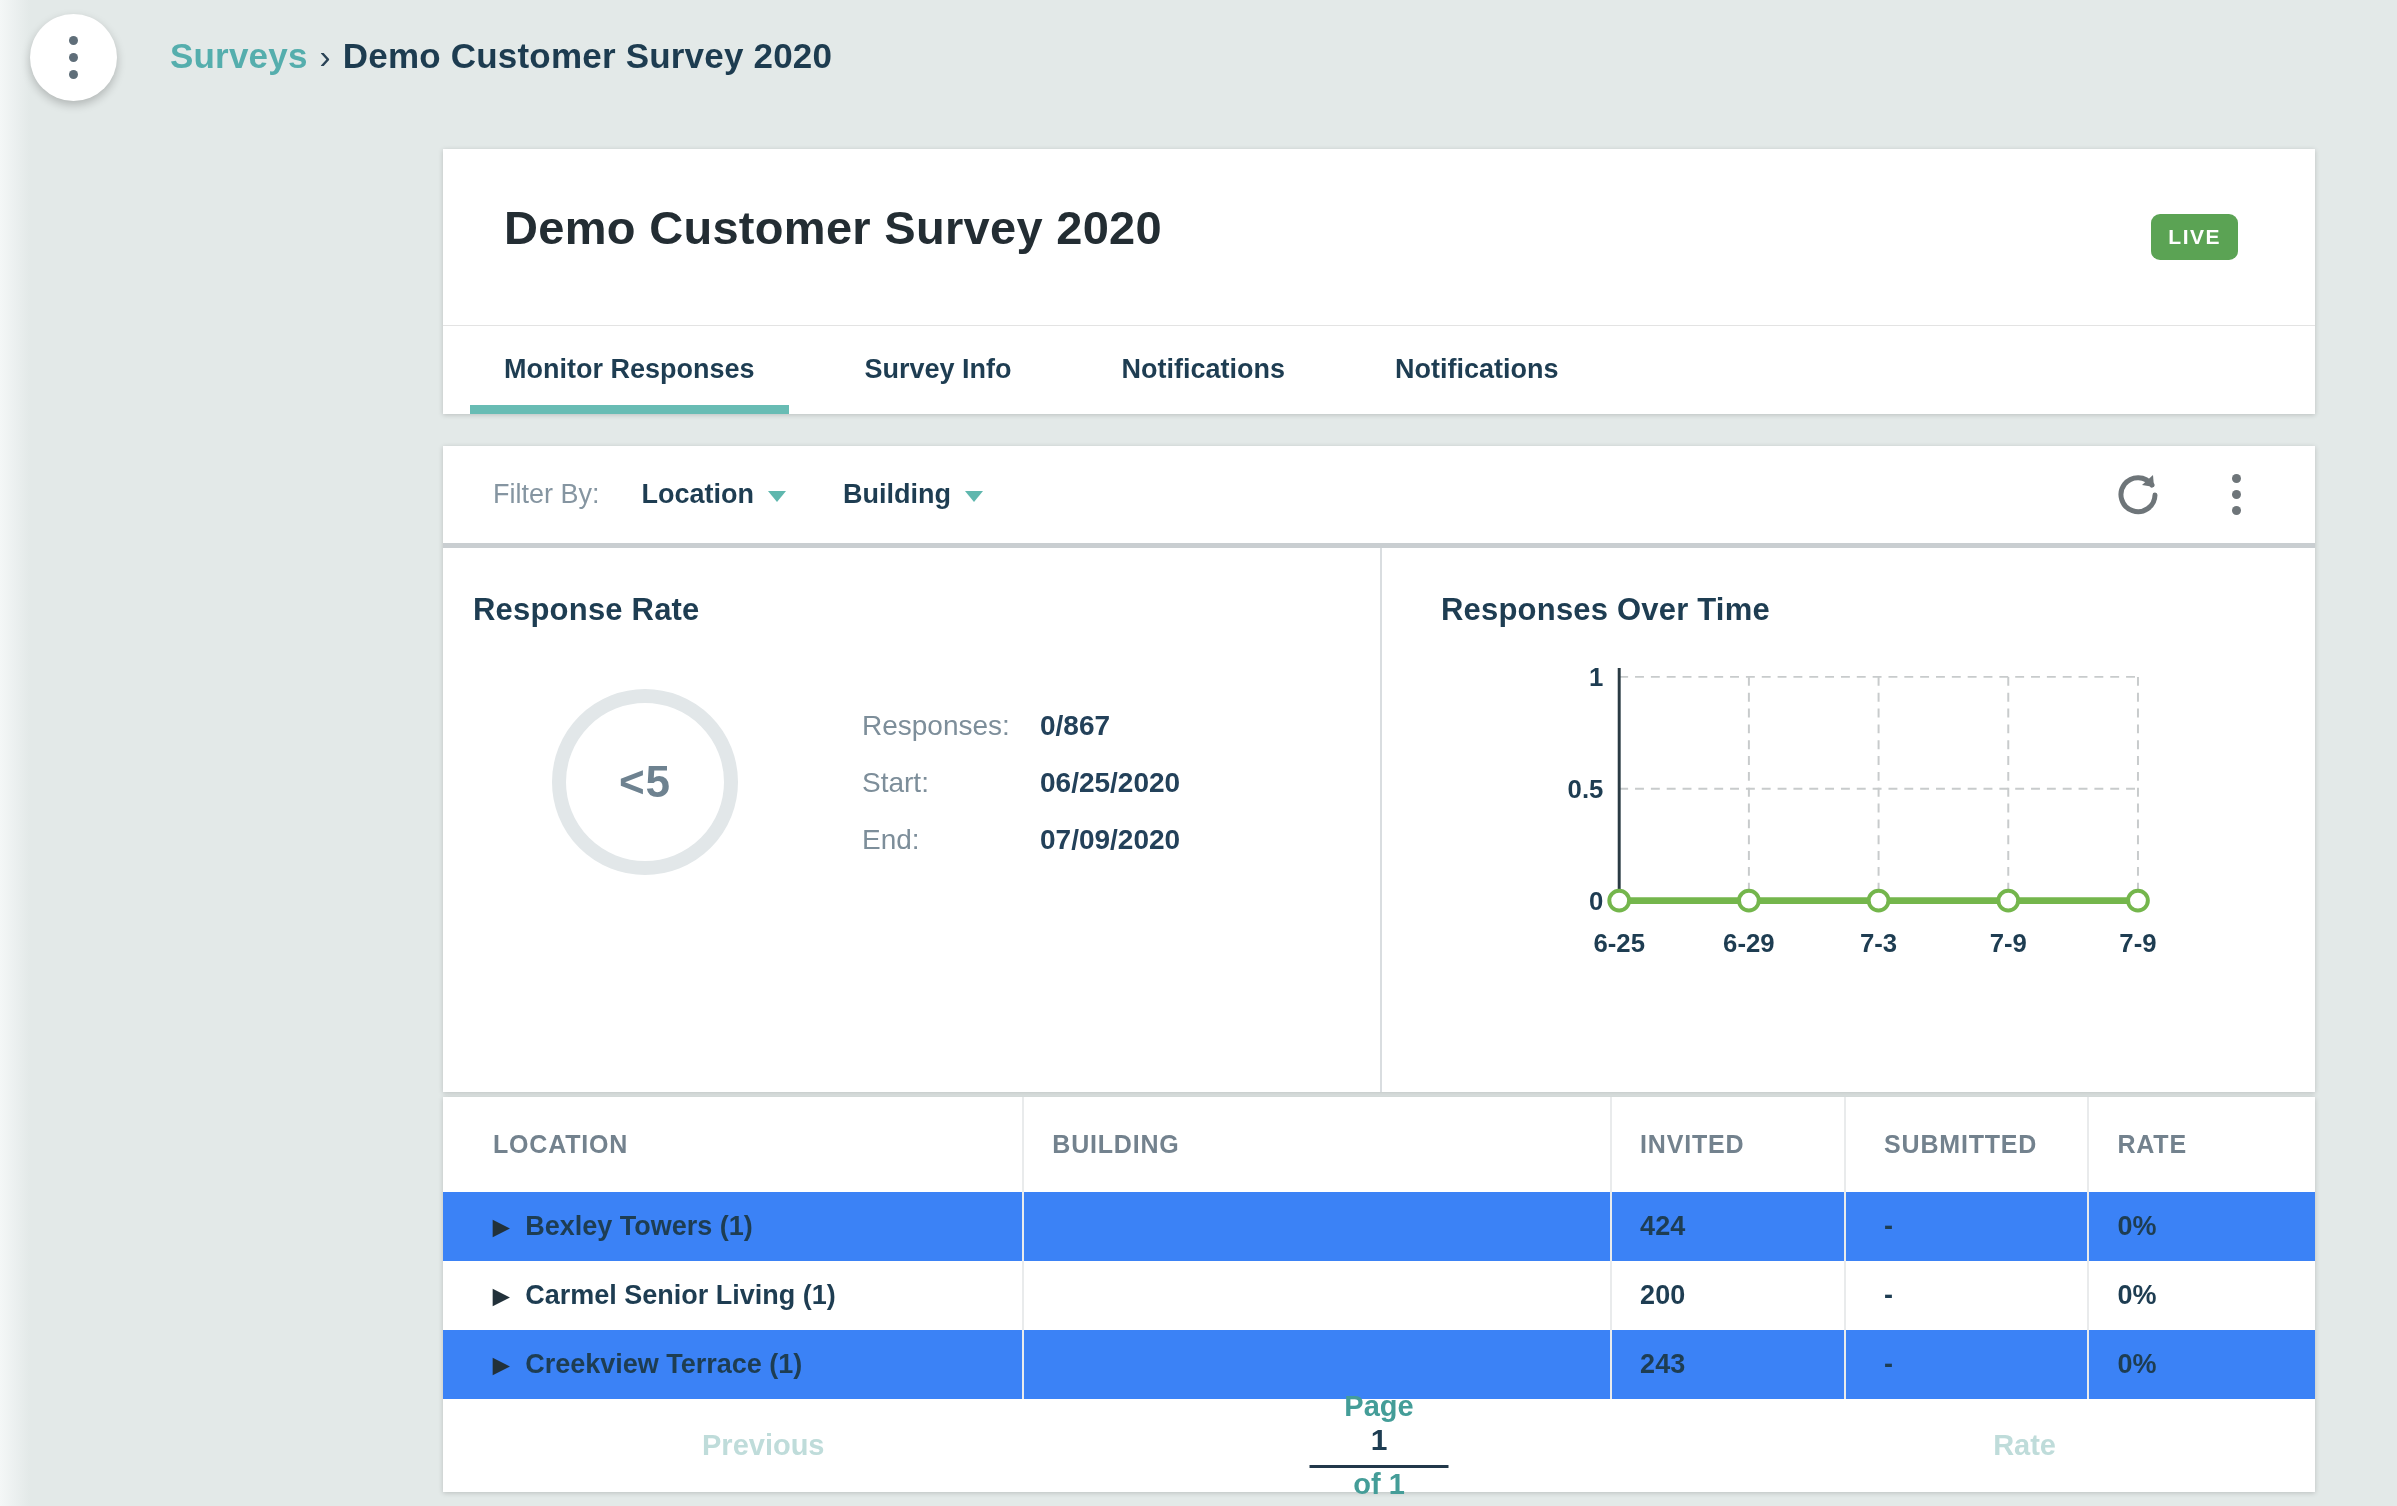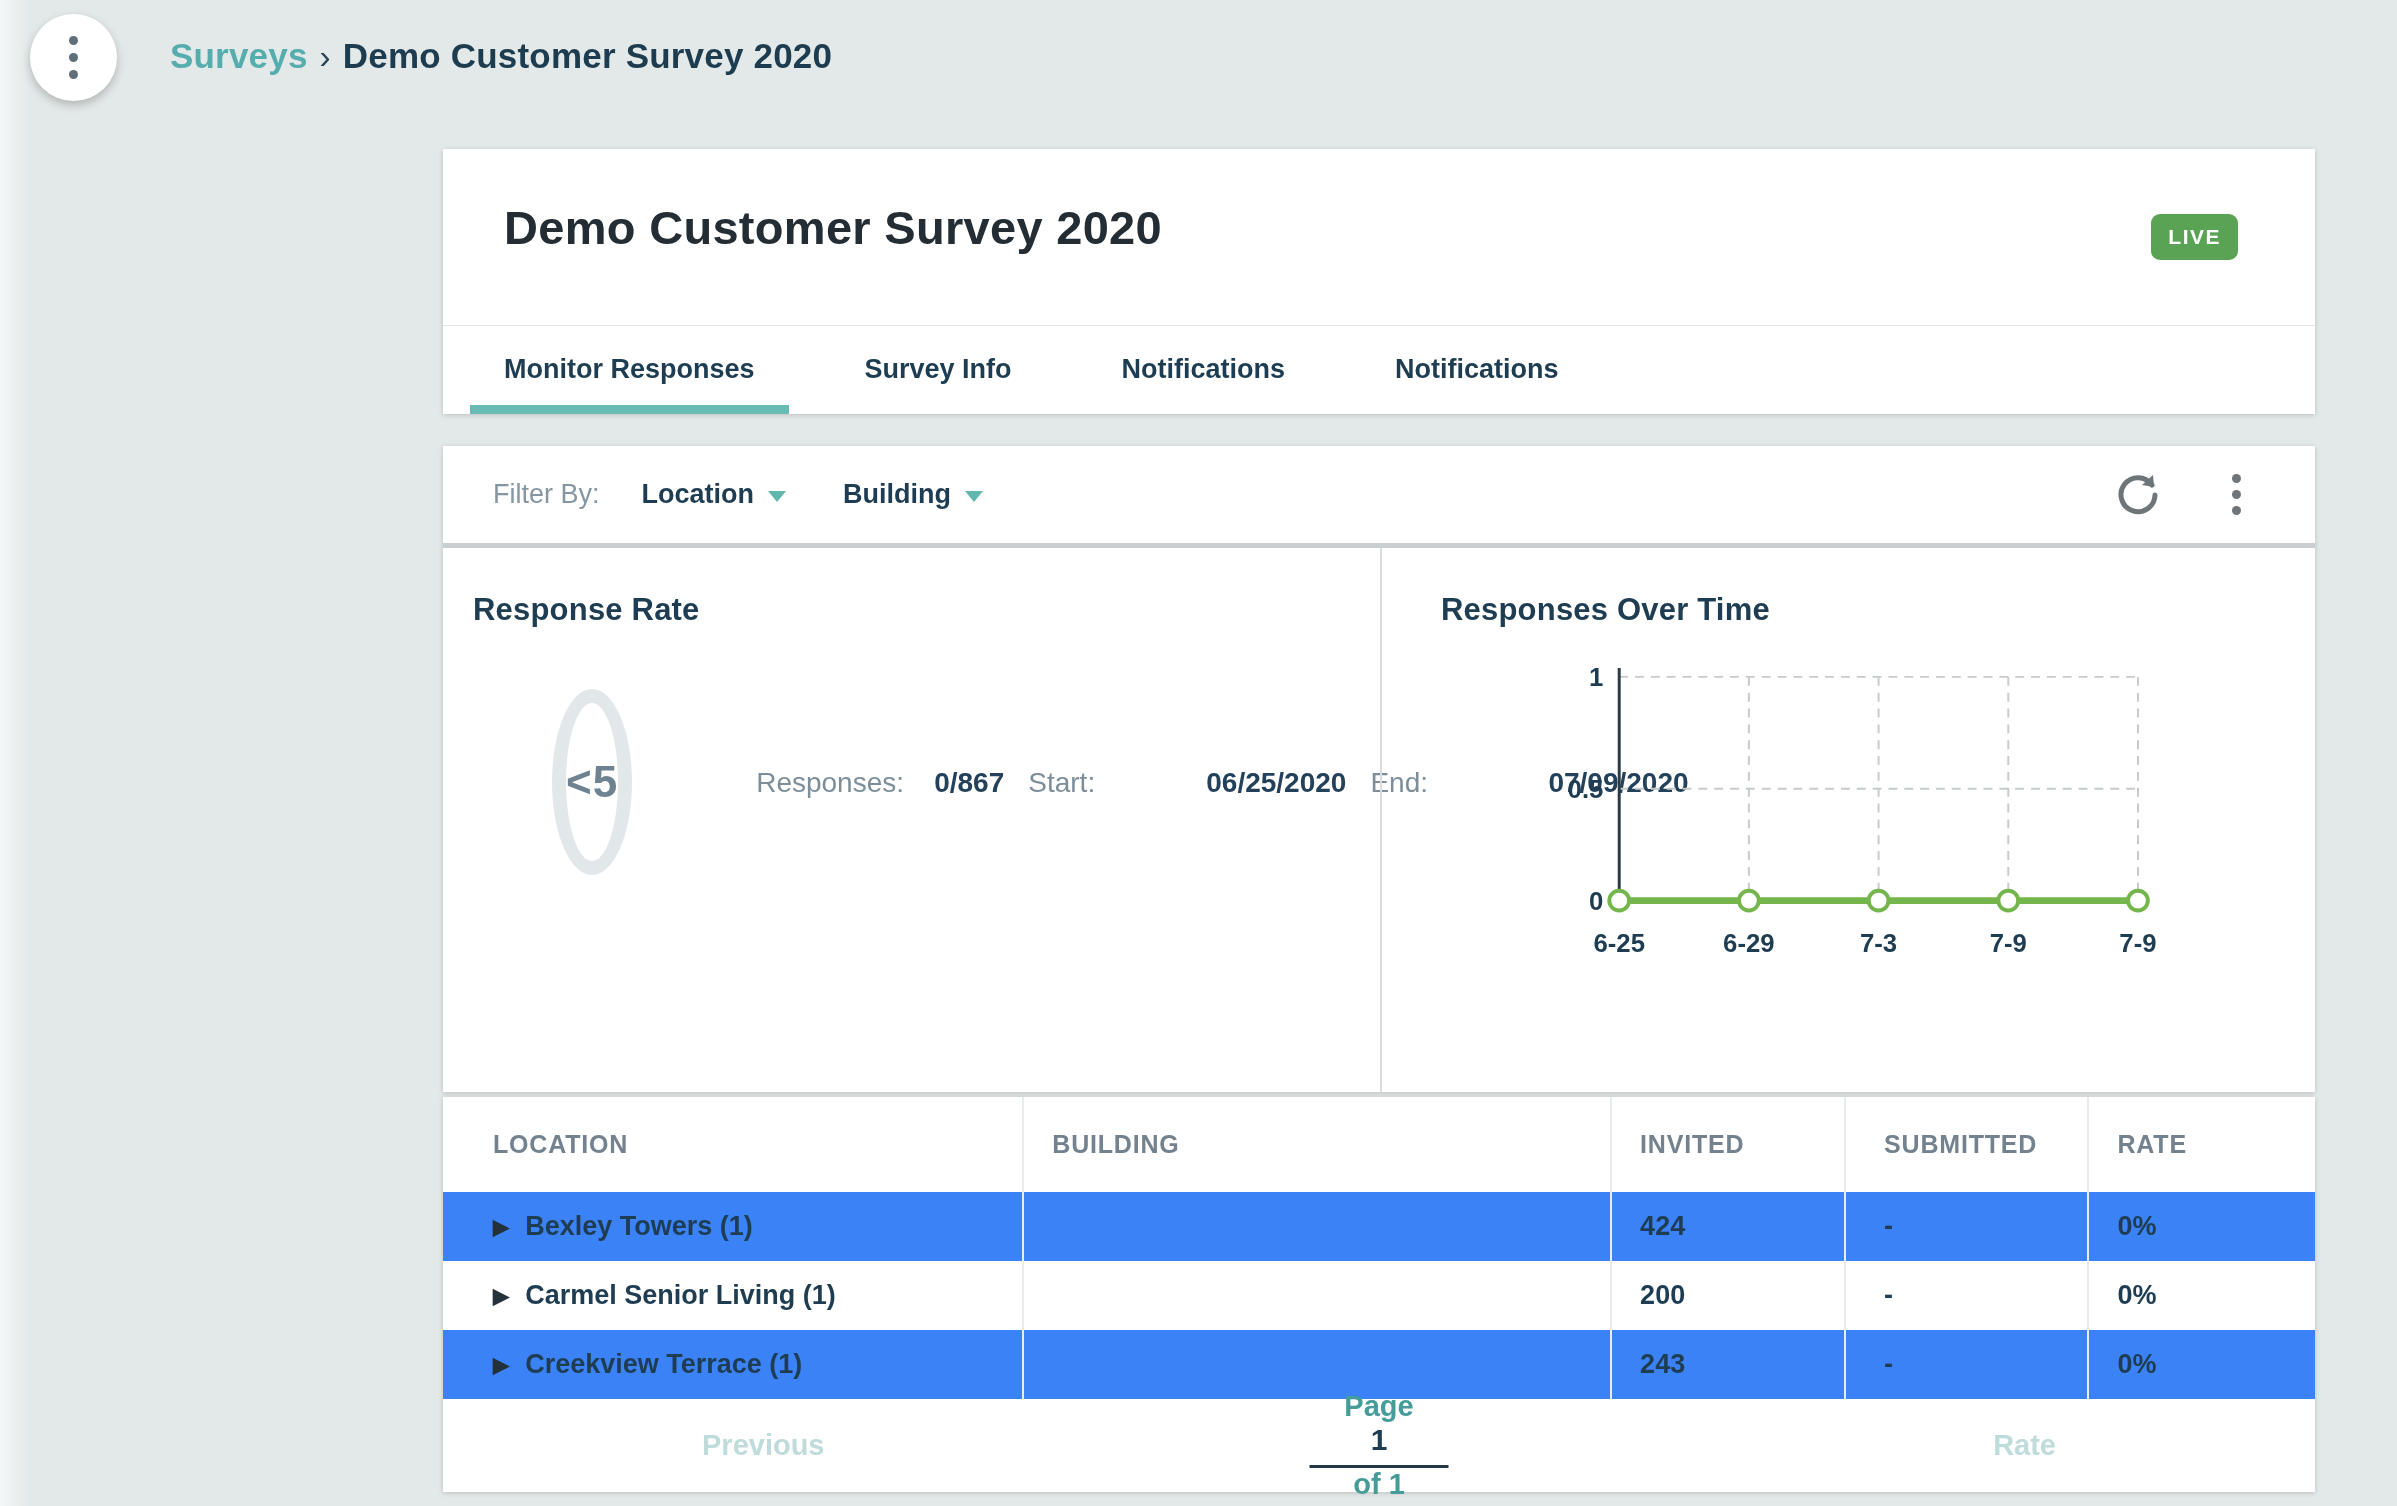--- a/index.html
+++ b/index.html
@@ -80,21 +80,21 @@
   .panel-right { flex:1; border-left:2px solid #d9dde0; padding:44px 0 0 59px; }
   .panel-heading { font-size:31px; font-weight:bold; color:#1e3d52; letter-spacing:0.2px; }
 
   .rr-content { display:flex; align-items:center; margin-top:61px; }
   .gauge {
     width:186px; height:186px; border-radius:50%;
     border:14px solid #e2e7e9; margin-left:79px;
     display:flex; align-items:center; justify-content:center;
   }
   .gauge-value { font-size:44px; font-weight:bold; color:#6e8290; letter-spacing:1px; }
-  .rr-stats { margin-left:124px; display:flex; flex-direction:row; gap:24px; }
+  .rr-stats { margin-left:124px; display:flex; flex-direction:column; gap:24px; }
   .stat-row { display:flex; font-size:28px; line-height:33px; }
   .stat-label { color:#7d8e9a; width:178px; }
   .stat-value { color:#23415a; font-weight:bold; }
 
   .chart-wrap { margin-top:22px; margin-left:99px; }
 
   
   .thin-gap { height:5px; }
   table.data { width:100%; border-collapse:collapse; table-layout:fixed; }
   table.data col.c1 { width:31.0%; }

